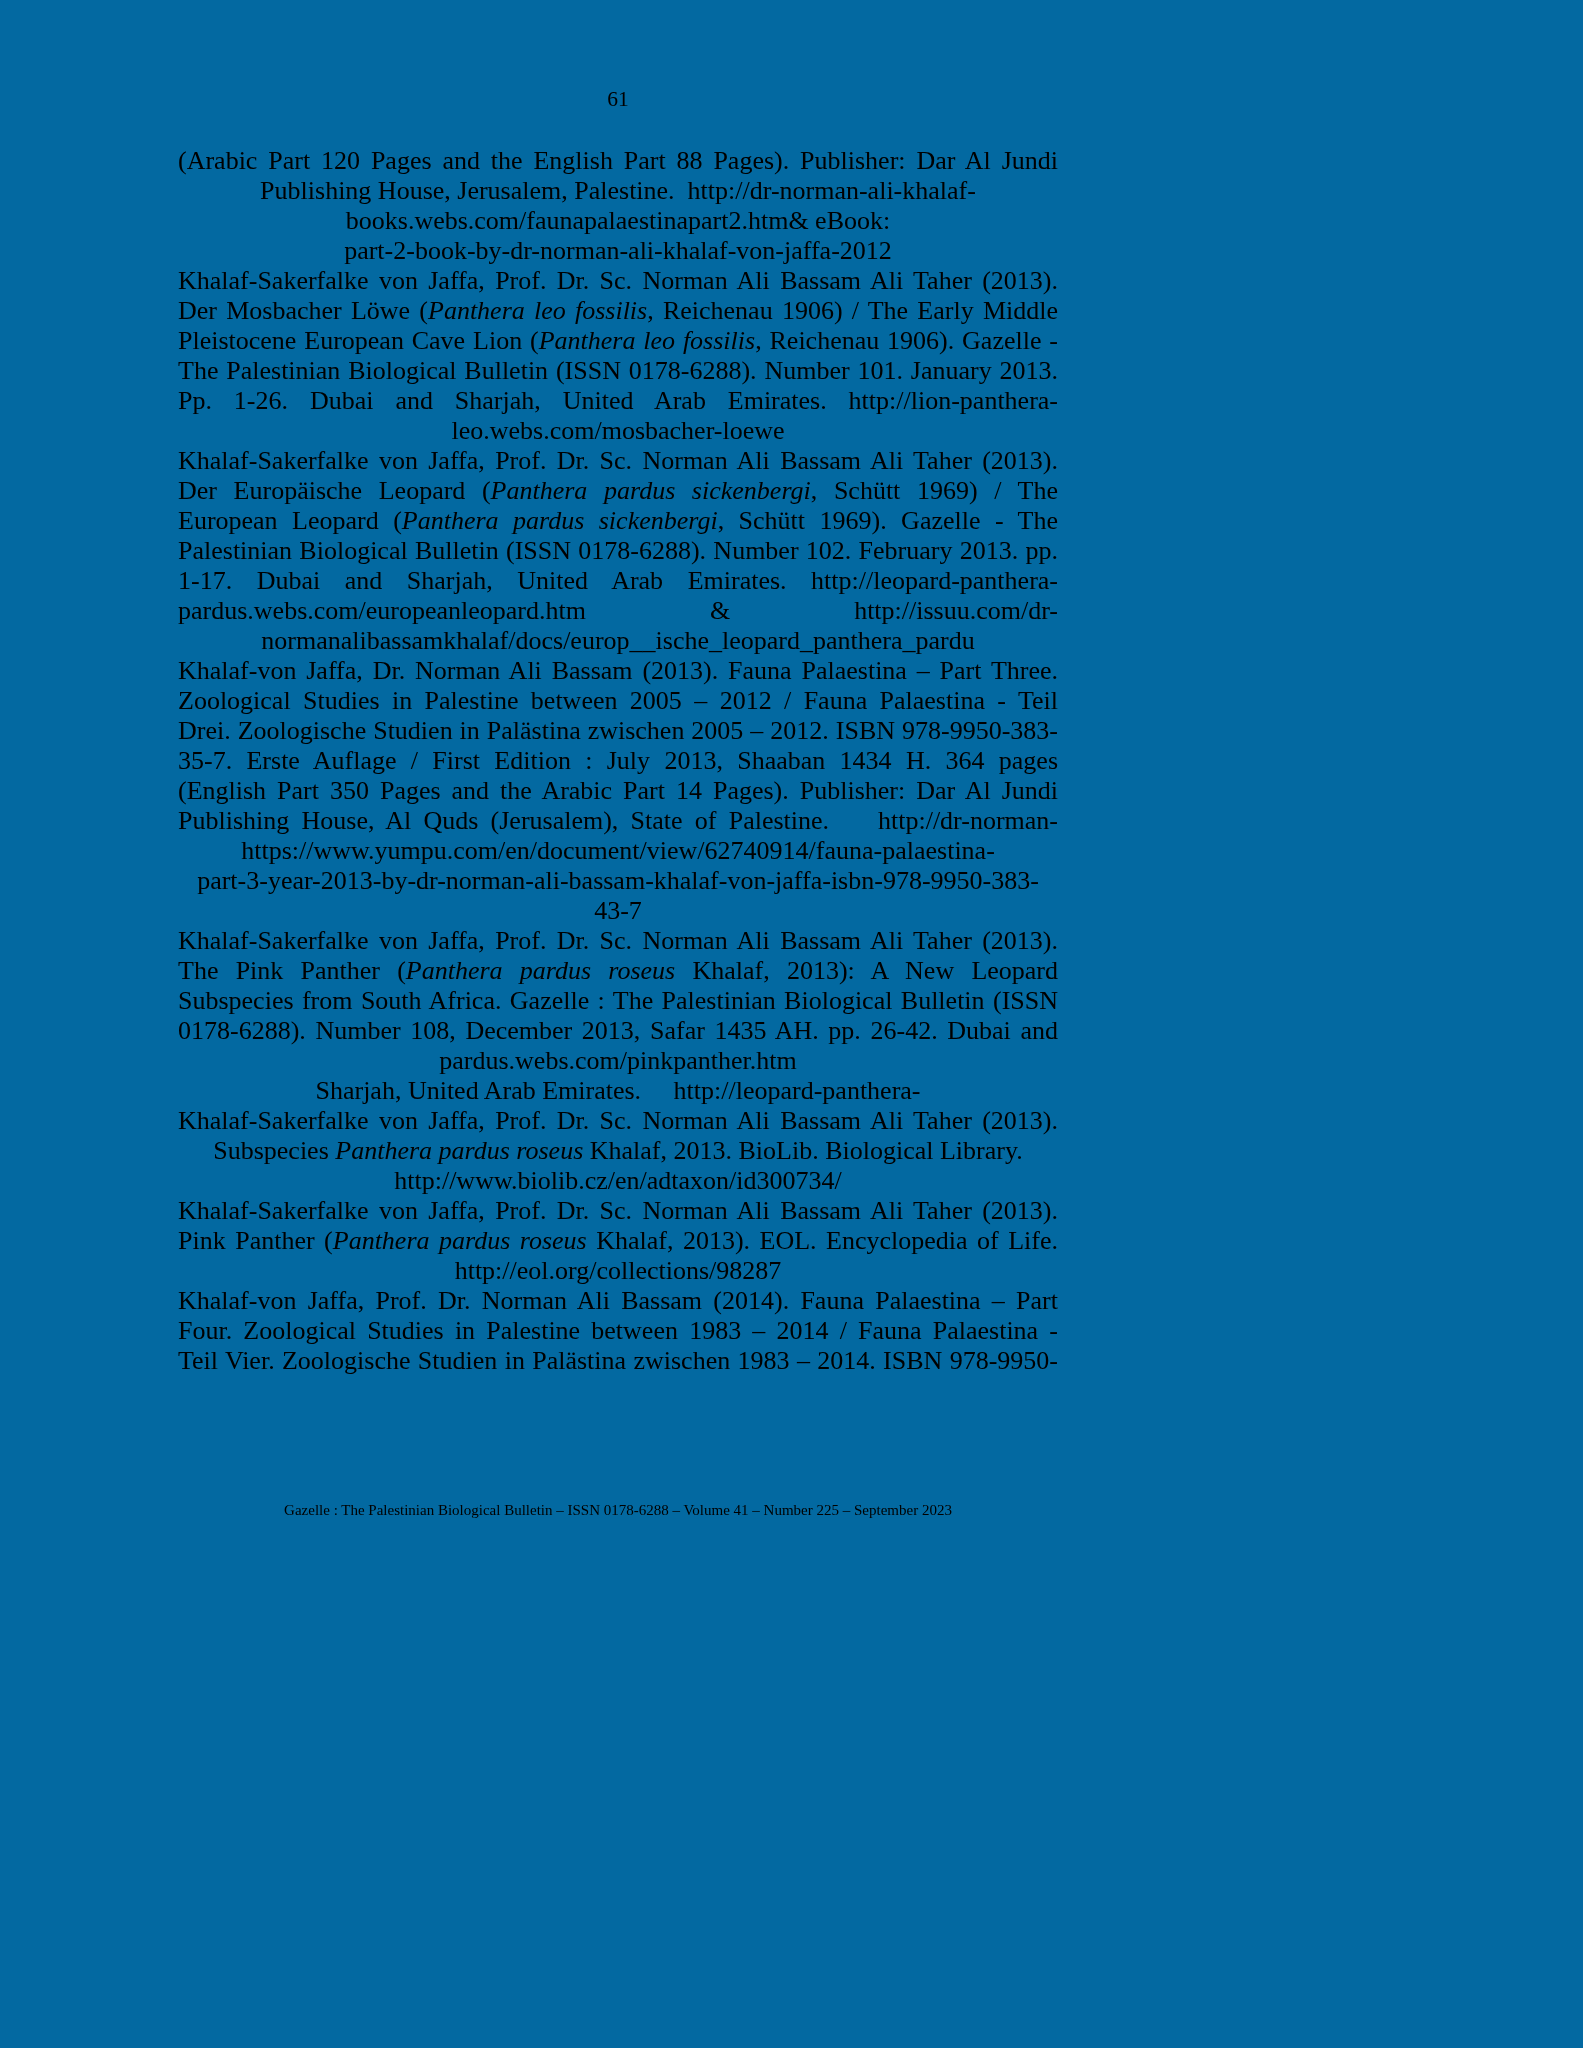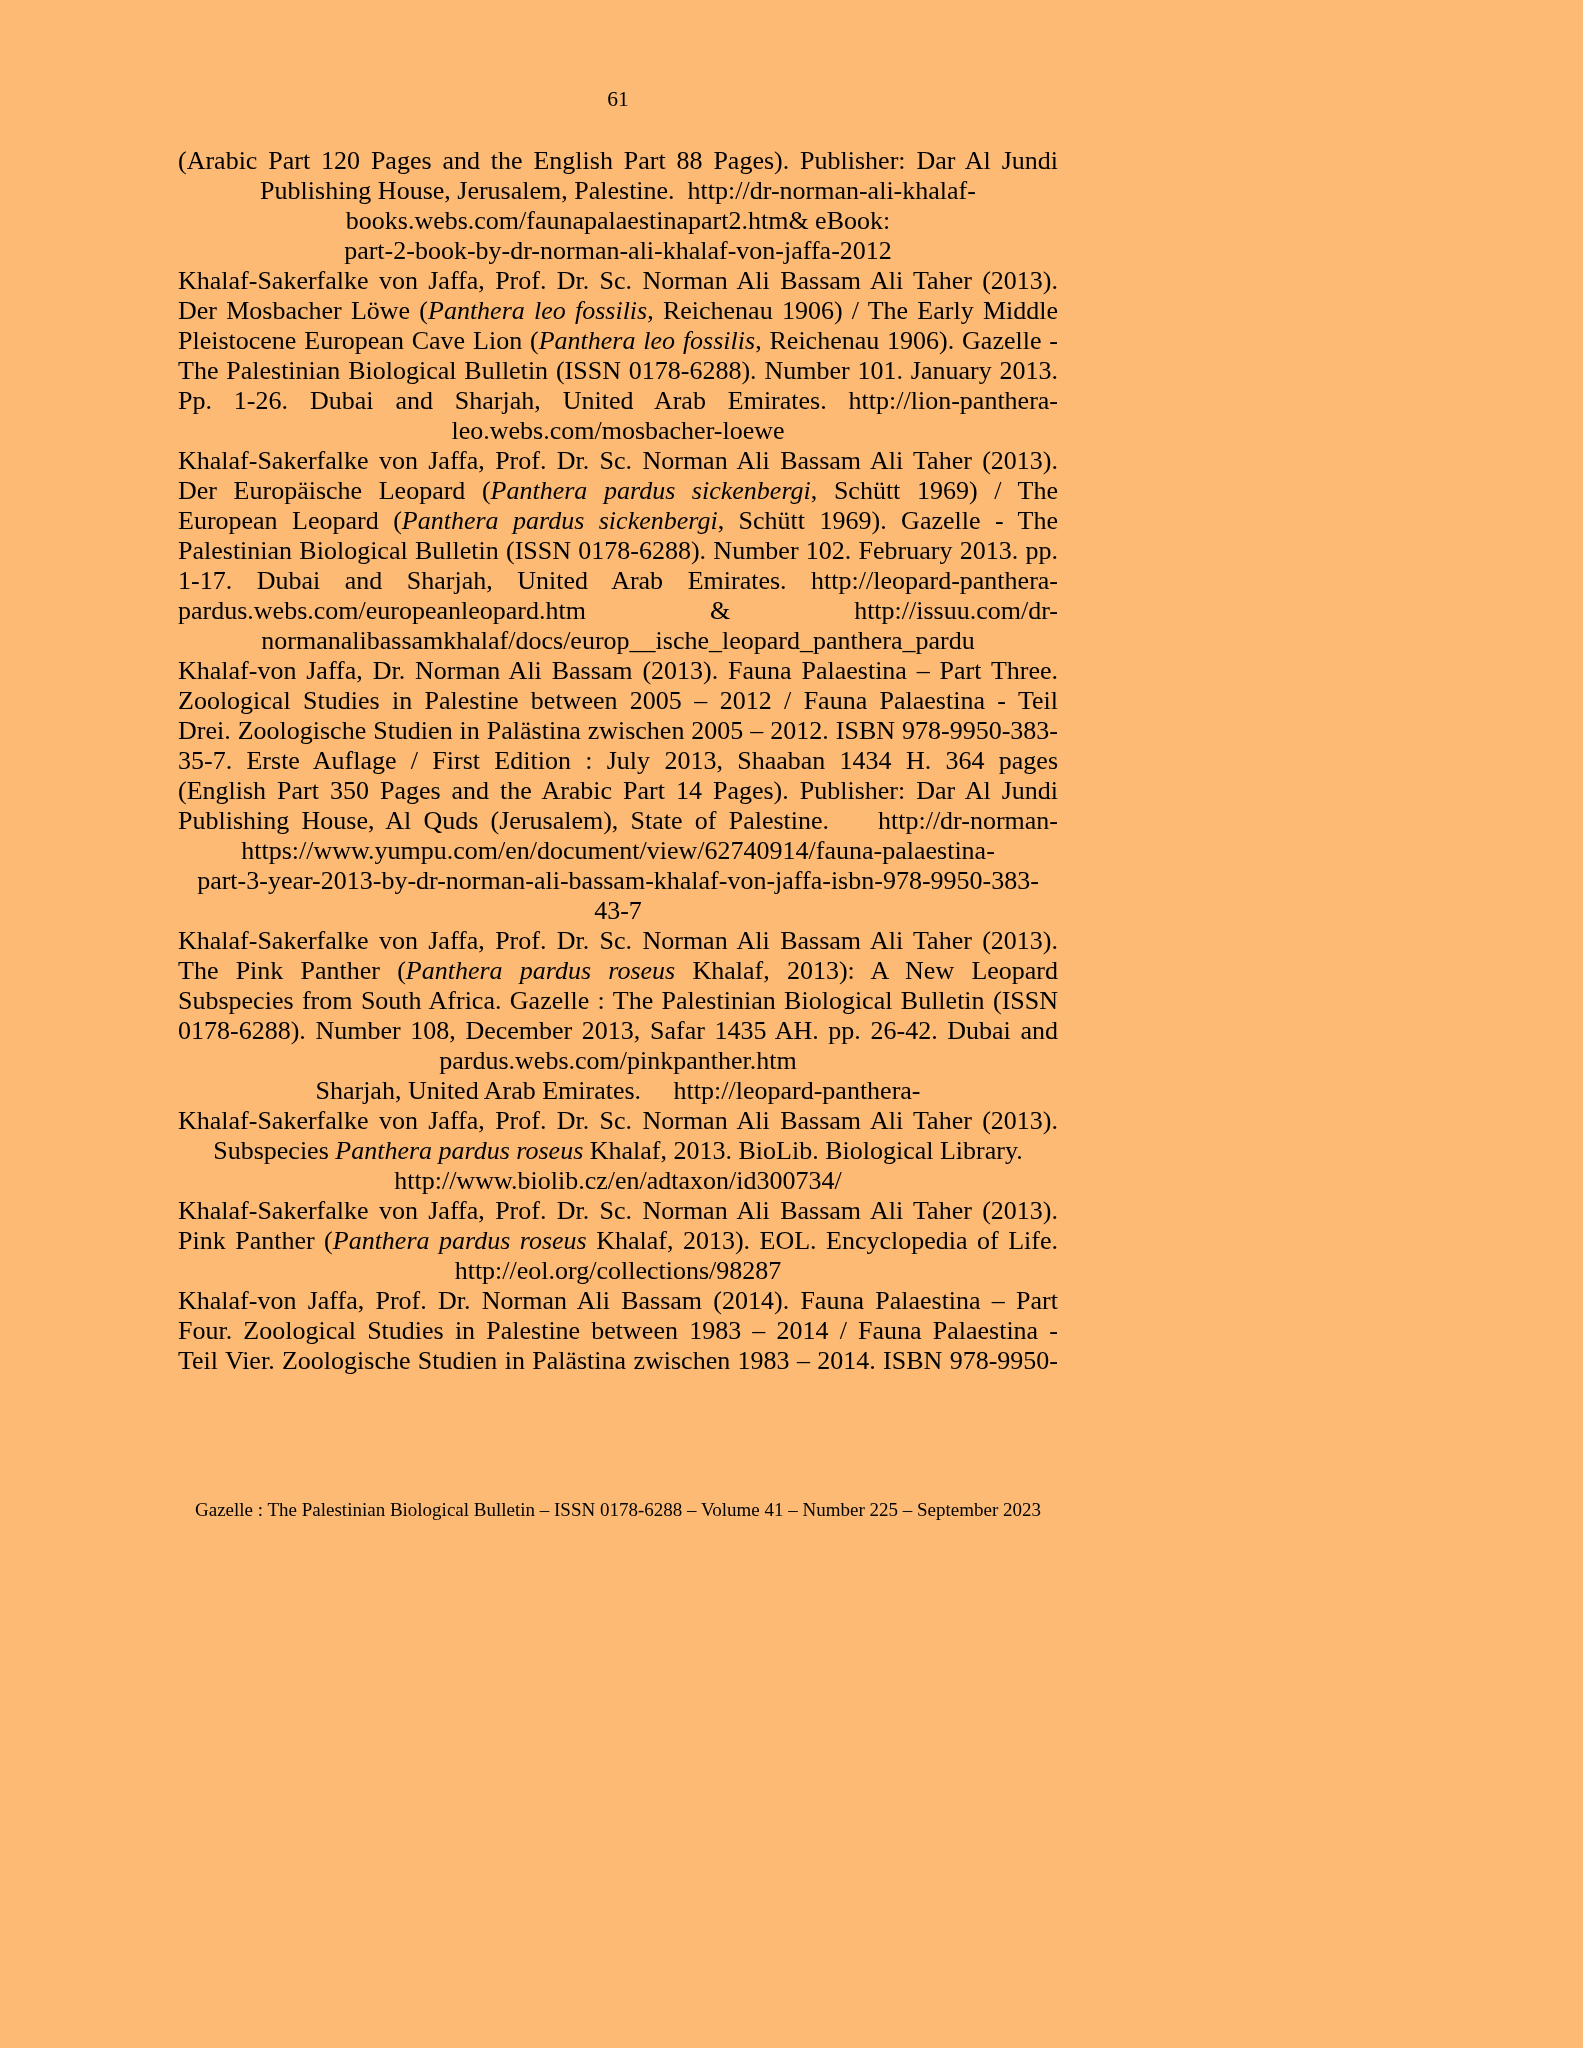--- a/index.html
+++ b/index.html
@@ -12,21 +12,21 @@
     position: relative;
     background: #ffffff;
     color: #000000;
     font-family: "Liberation Serif", "DejaVu Serif", serif;
   }
   .page {
     position: absolute;
     left: 0; top: 0;
     width: 1583px;
     height: 2048px;
-    background: #fdba74;
+    background: #0369a1;
   }
   .pagenum {
     position: absolute;
     top: 84px;
     left: 178px;
     width: 880px;
     text-align: center;
     font-size: 21.5px;
     line-height: 30px;
   }
@@ -48,21 +48,21 @@
   }
   .it {
     font-style: italic;
   }
   .footer {
     position: absolute;
     top: 1498px;
     left: 128px;
     width: 980px;
     text-align: center;
-    font-size: 19px;
+    font-size: 15px;
     line-height: 24px;
   }
 </style>
 </head>
 <body>
 
 <div class="page">
   <div class="pagenum">61</div>
 
   <div class="content">

